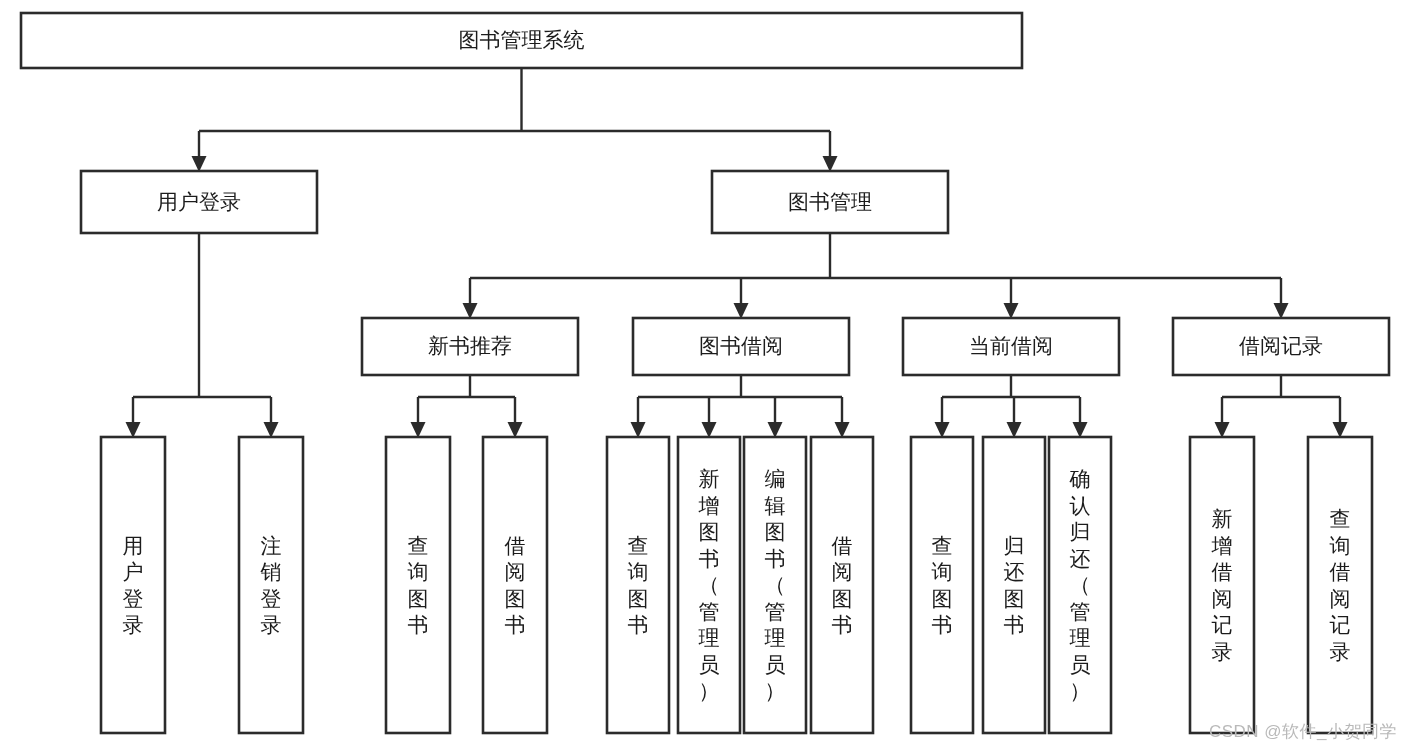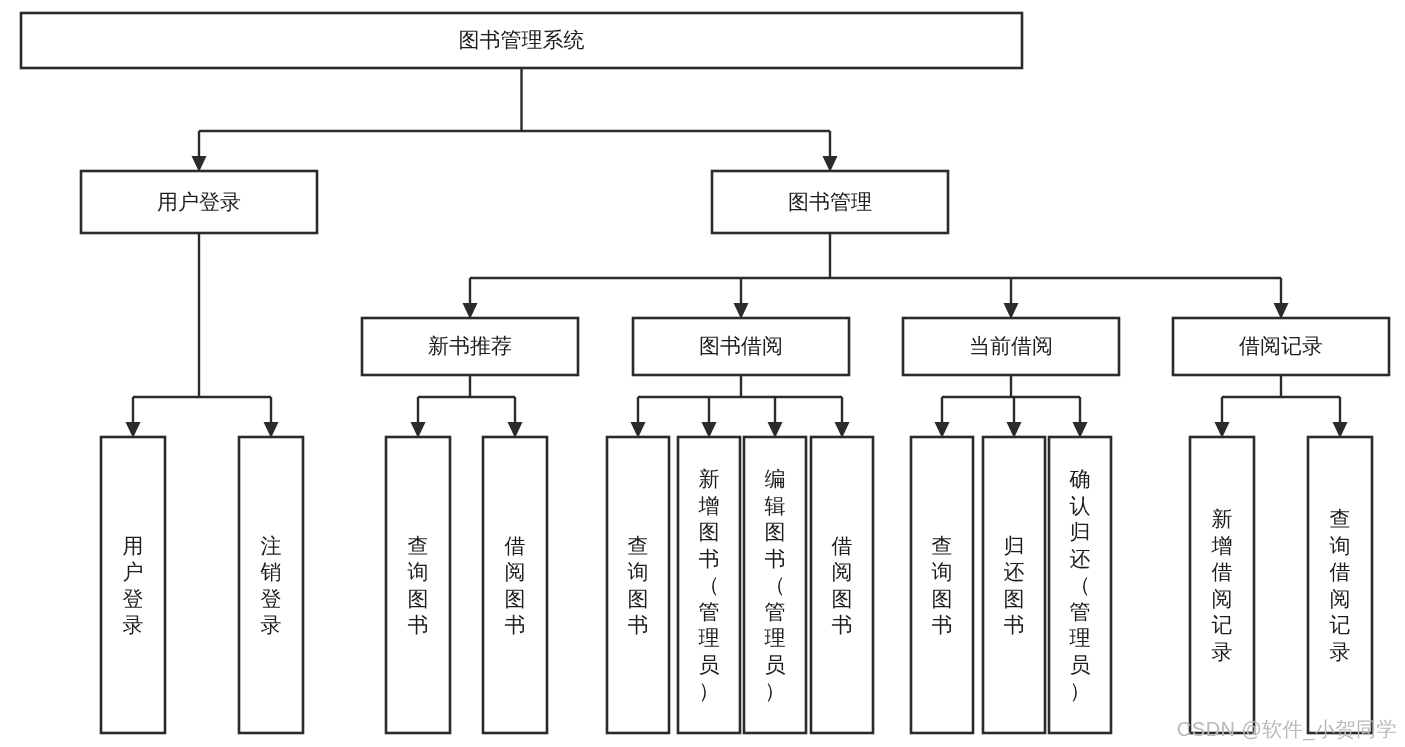--- a/index.html
+++ b/index.html
@@ -44,21 +44,21 @@
   }
   .arrow-head {
     fill: #2b2b2b;
     stroke: none;
   }
   .watermark {
     position: absolute;
     right: 8px;
     bottom: 4px;
     font-family: "Liberation Sans", "DejaVu Sans", sans-serif;
-    font-size: 20px;
+    font-size: 17px;
     color: #b9b9b9;
     letter-spacing: 0.5px;
     white-space: nowrap;
     pointer-events: none;
   }
 </style>
 </head>
 <body>
 
 <svg id="diagram" viewBox="0 0 1405 747" xmlns="http://www.w3.org/2000/svg">

